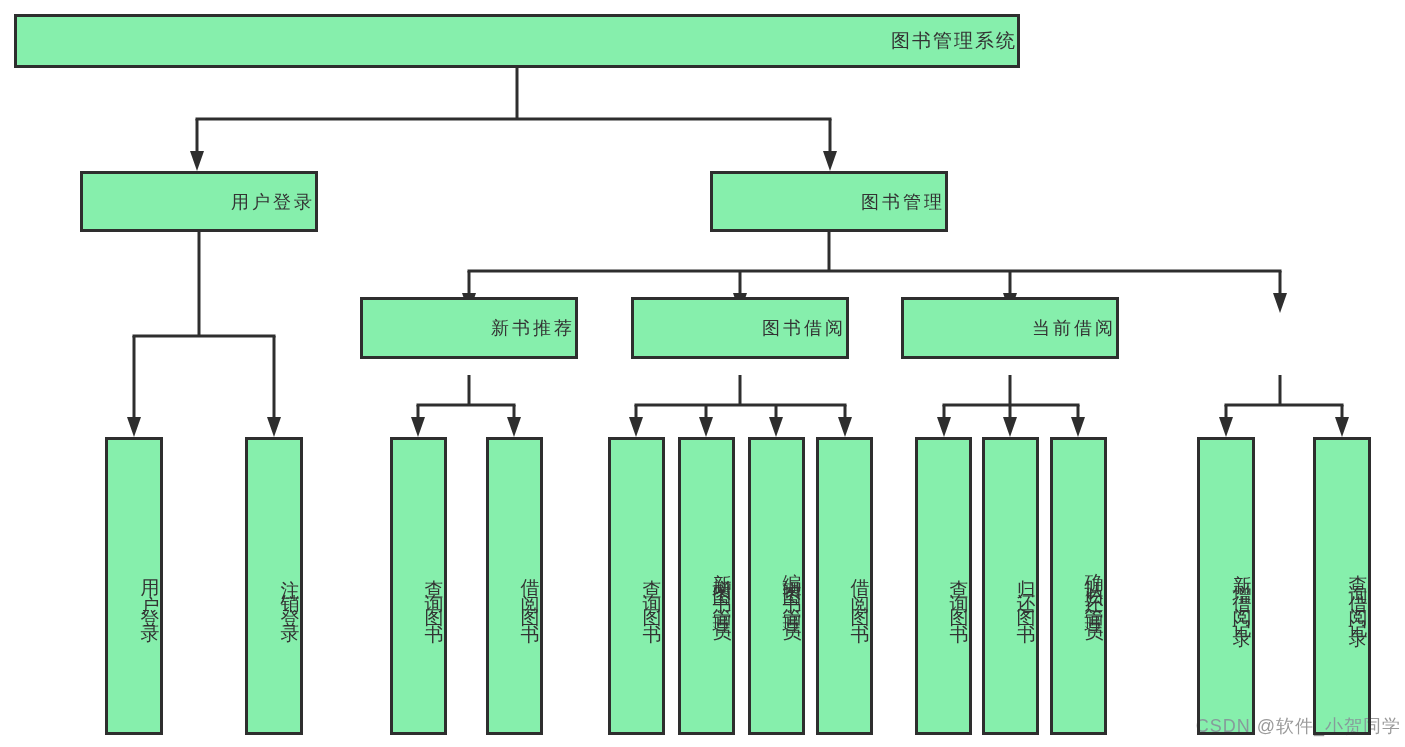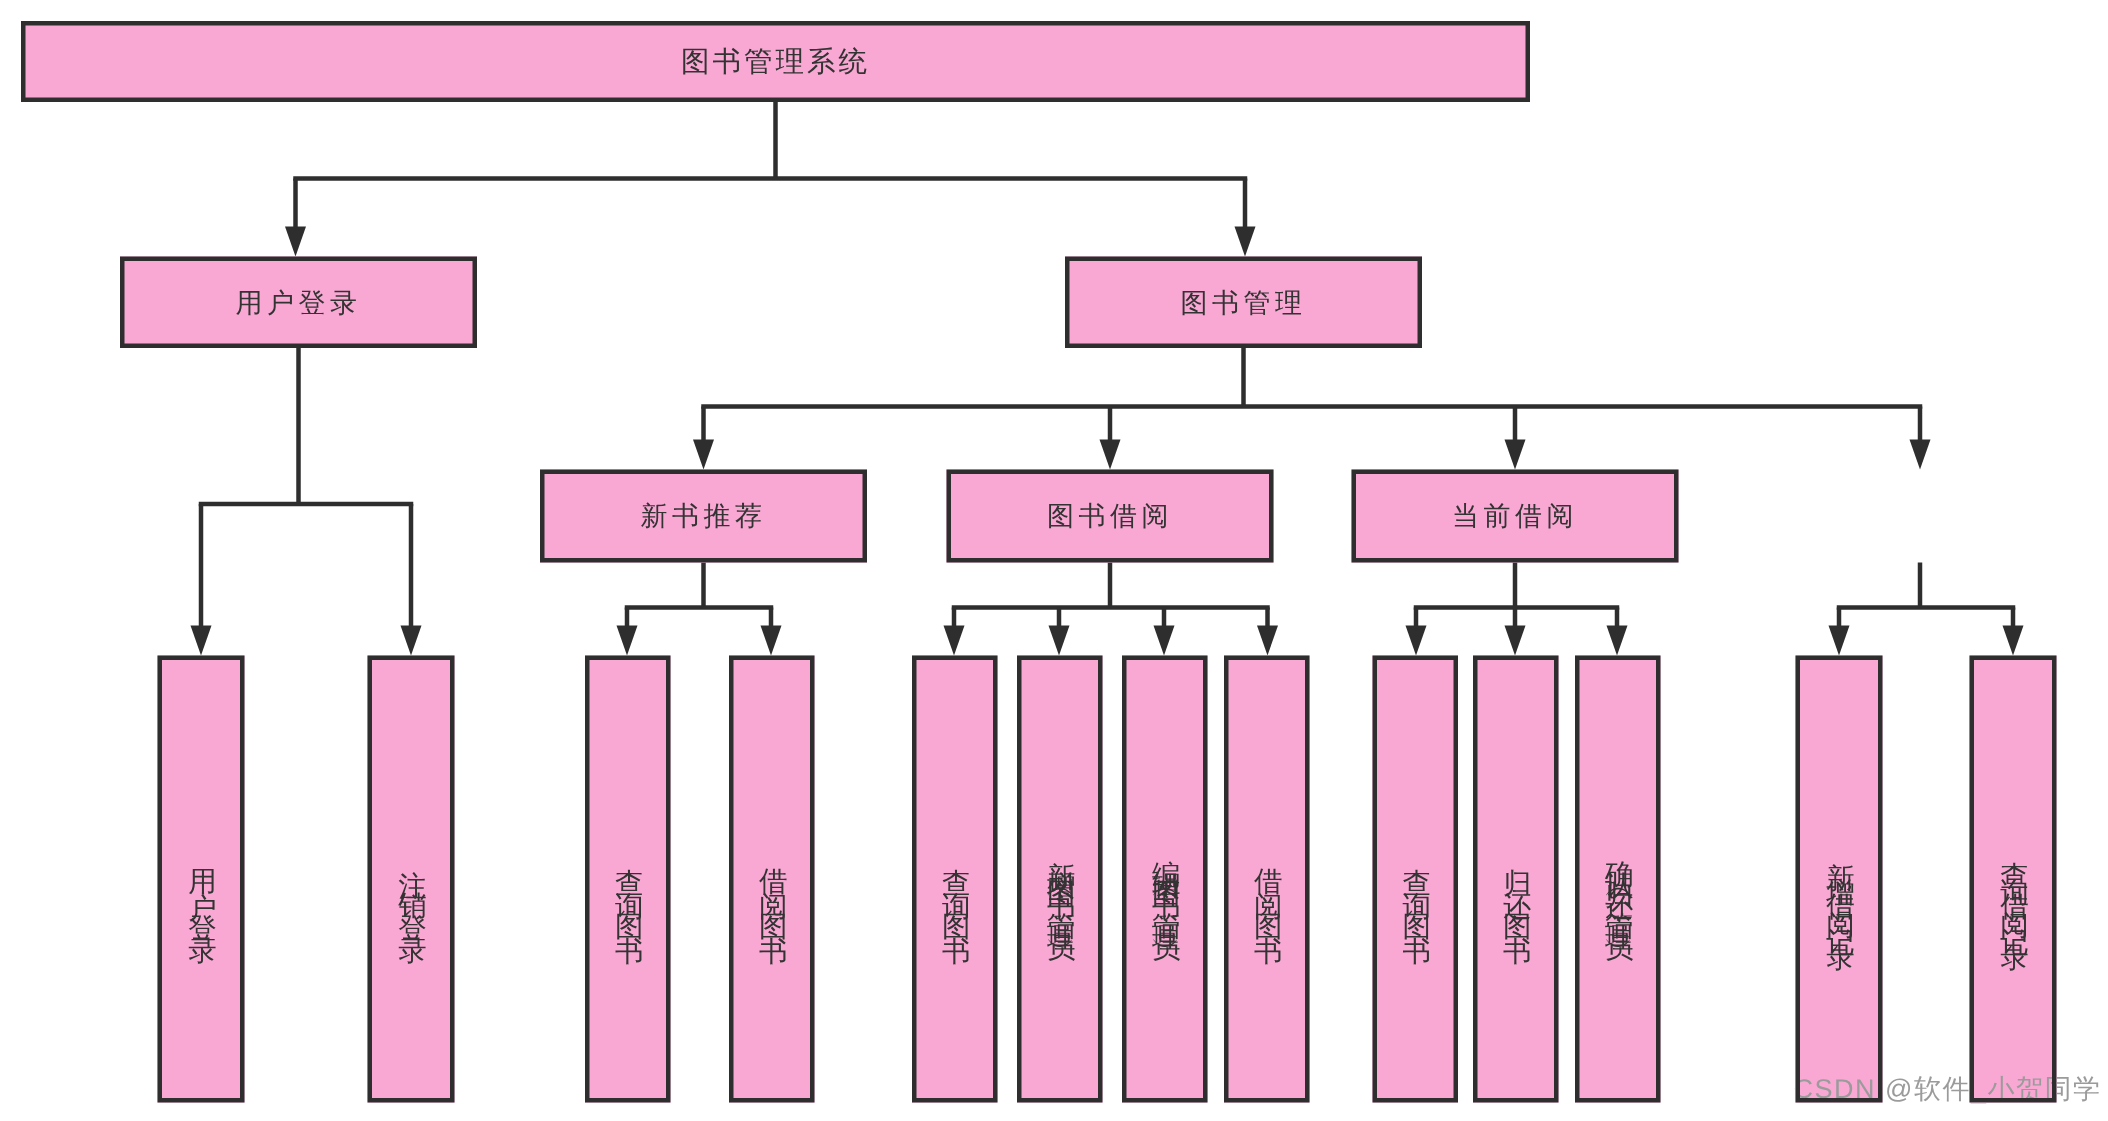--- a/index.html
+++ b/index.html
@@ -8,45 +8,45 @@
     width: 1405px;
     height: 747px;
     background: #ffffff;
     font-family: "Liberation Sans", "DejaVu Sans", sans-serif;
     color: #333333;
     overflow: hidden;
   }
   svg.connectors { position: absolute; left: 0; top: 0; }
   .box {
     position: absolute;
-    background: #f9a8d4;
+    background: #86efac;
     border: 3px solid #2e2e2e;
     box-sizing: border-box;
     display: flex;
     align-items: center;
-    justify-content: center;
+    justify-content: flex-end;
   }
   .h-label { font-size: 18px; letter-spacing: 3px; color: #333333; white-space: nowrap; }
   .root-label { font-size: 19px; letter-spacing: 2px; }
   .v-label {
     writing-mode: vertical-rl;
     text-orientation: mixed;
     font-size: 19px;
     line-height: 1.05;
     color: #333333;
     white-space: nowrap;
   }
   .ls-s { letter-spacing: 15px; margin-bottom: -15px; }
   .ls-m { letter-spacing: 11px; margin-bottom: -11px; }
   .ls-l { letter-spacing: 7px;  margin-bottom: -7px; }
 
   .b-root    { left: 14px;  top: 14px;  width: 1006px; height: 54px; }
   .b-user    { left: 80px;  top: 171px; width: 238px;  height: 61px; }
   .b-mgmt    { left: 710px; top: 171px; width: 238px;  height: 61px; }
-  .lvl3      { top: 313px; width: 218px; height: 62px; }
+  .lvl3      { top: 297px; width: 218px; height: 62px; }
   .b-rec     { left: 360px;  }
   .b-borrow  { left: 631px;  }
   .b-current { left: 901px;  }
   .b-records { left: 1171px; }
 
   .leaf { top: 437px; height: 298px; }
   .l-1  { left: 105px;  width: 58px; }
   .l-2  { left: 245px;  width: 58px; }
   .l-3  { left: 390px;  width: 57px; }
   .l-4  { left: 486px;  width: 57px; }

